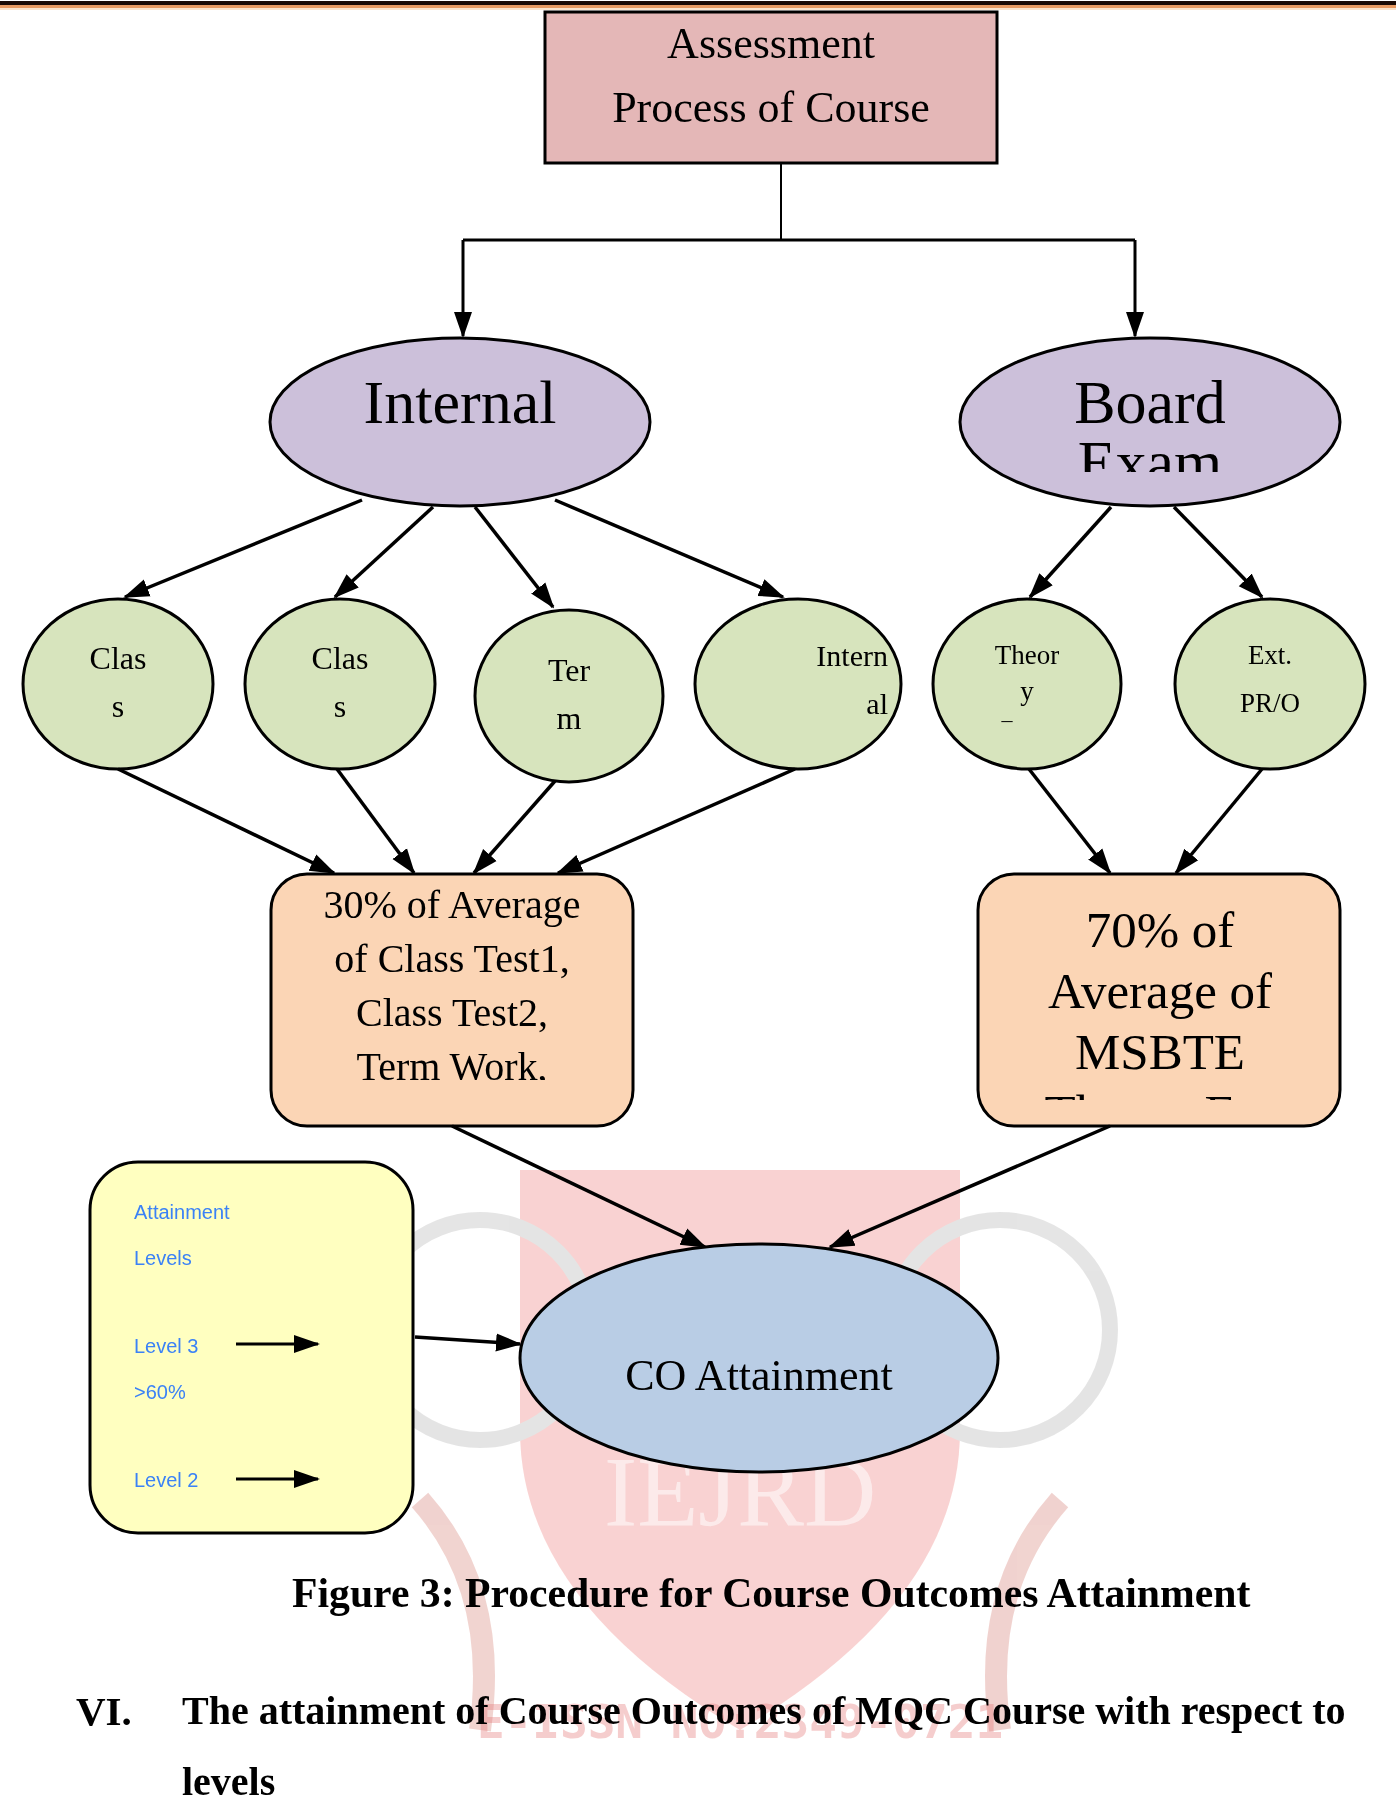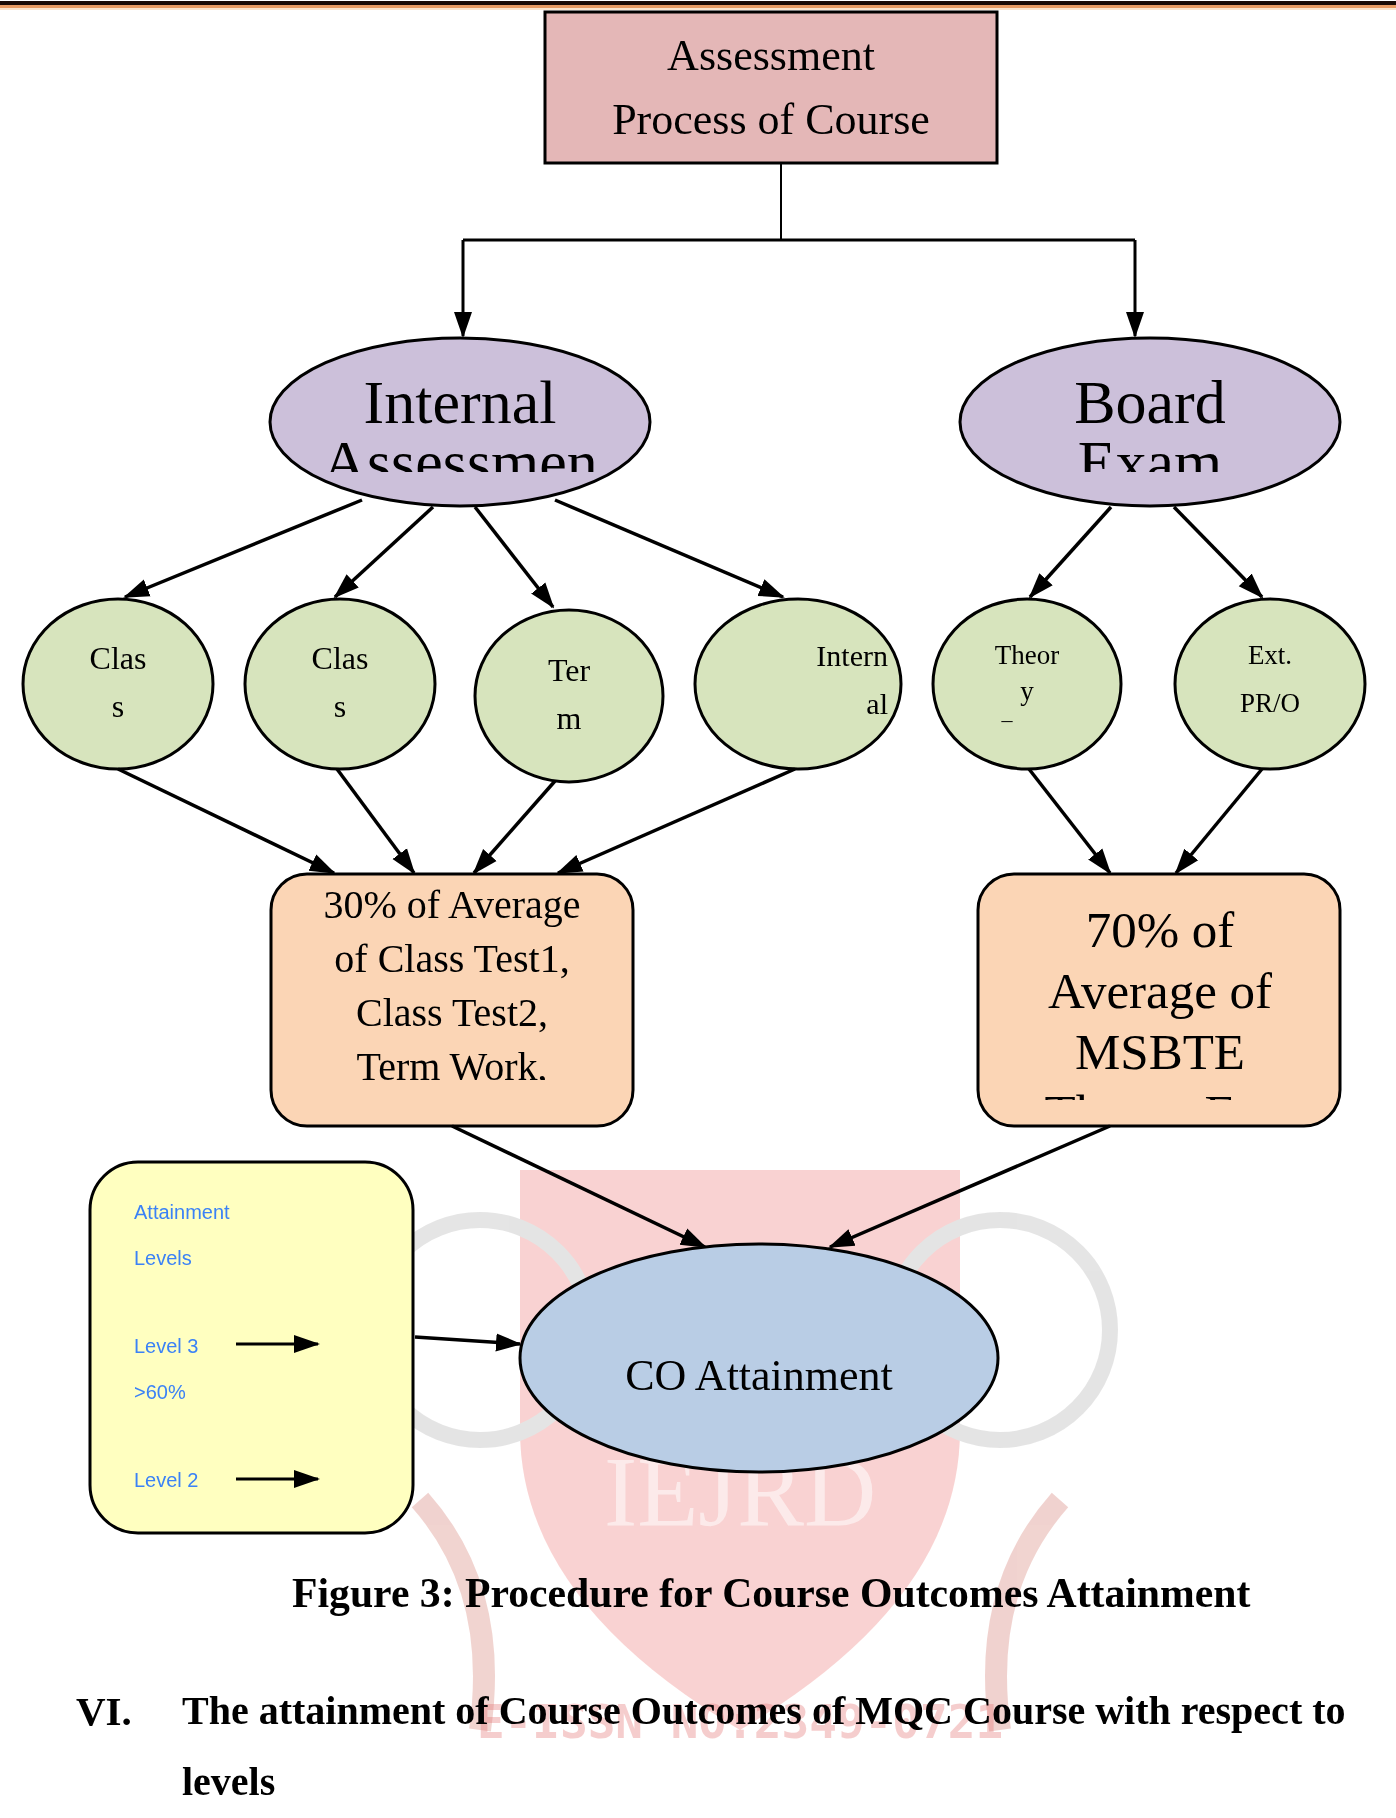--- a/index.html
+++ b/index.html
@@ -9,21 +9,21 @@
   .top-rule .orange { height: 3px; background: #e89a62; }
   .top-rule .light { height: 2px; background: #fbe3cc; }
 
   
   .watermark { position: absolute; left: 360px; top: 1170px; width: 760px; height: 580px; pointer-events: none; }
 
   svg.diagram { position: absolute; left: 0; top: 0; }
 
   .node-text { position: absolute; text-align: center; font-family: "Liberation Serif", serif; color: #000; overflow: hidden; line-height: 1.25; }
 
-  .root-box { left: 545px; top: 12px; width: 452px; height: 151px; font-size: 44px; line-height: 64px; display: flex; flex-direction: column; justify-content: center; }
+  .root-box { left: 545px; top: 12px; width: 452px; height: 151px; font-size: 44px; line-height: 64px; display: flex; flex-direction: column; }
 
   .ell-purple { font-size: 62px; line-height: 60px; text-align: center; }
   .ell-green { font-size: 32px; line-height: 48px; }
   .ell-green-sm { font-size: 30px; line-height: 48px; }
 
   .rr-text { font-size: 40px; line-height: 54px; }
 
   .legend-text { position: absolute; font-family: Liberation Sans, sans-serif; font-size: 20px; color: #3b82f6; line-height: 40px; white-space: nowrap; }
 
   .caption { position: absolute; left: 292px; top: 1568px; font-family: "Liberation Serif", serif; font-weight: bold; font-size: 43px; white-space: nowrap; transform: scaleX(0.97); transform-origin: left; }
@@ -117,21 +117,20 @@
   <ellipse cx="759" cy="1358" rx="239" ry="114" fill="#b9cde5" stroke="#000" stroke-width="3"></ellipse>
 </svg>
 
 <div class="node-text root-box">
   <div>Assessment</div>
   <div>Process of Course</div>
 </div>
 
 <div class="node-text ell-purple" style="left:300px; top:372px; width:320px; height:100px;">
   <div>Internal</div>
-  <div>Assessmen</div>
 </div>
 <div class="node-text ell-purple" style="left:990px; top:372px; width:320px; height:100px;">
   <div>Board</div>
   <div>Exam</div>
 </div>
 
 <div class="node-text ell-green" style="left:38px; top:634px; width:160px; height:110px;">
   <div>Clas</div>
   <div>s</div>
 </div>

